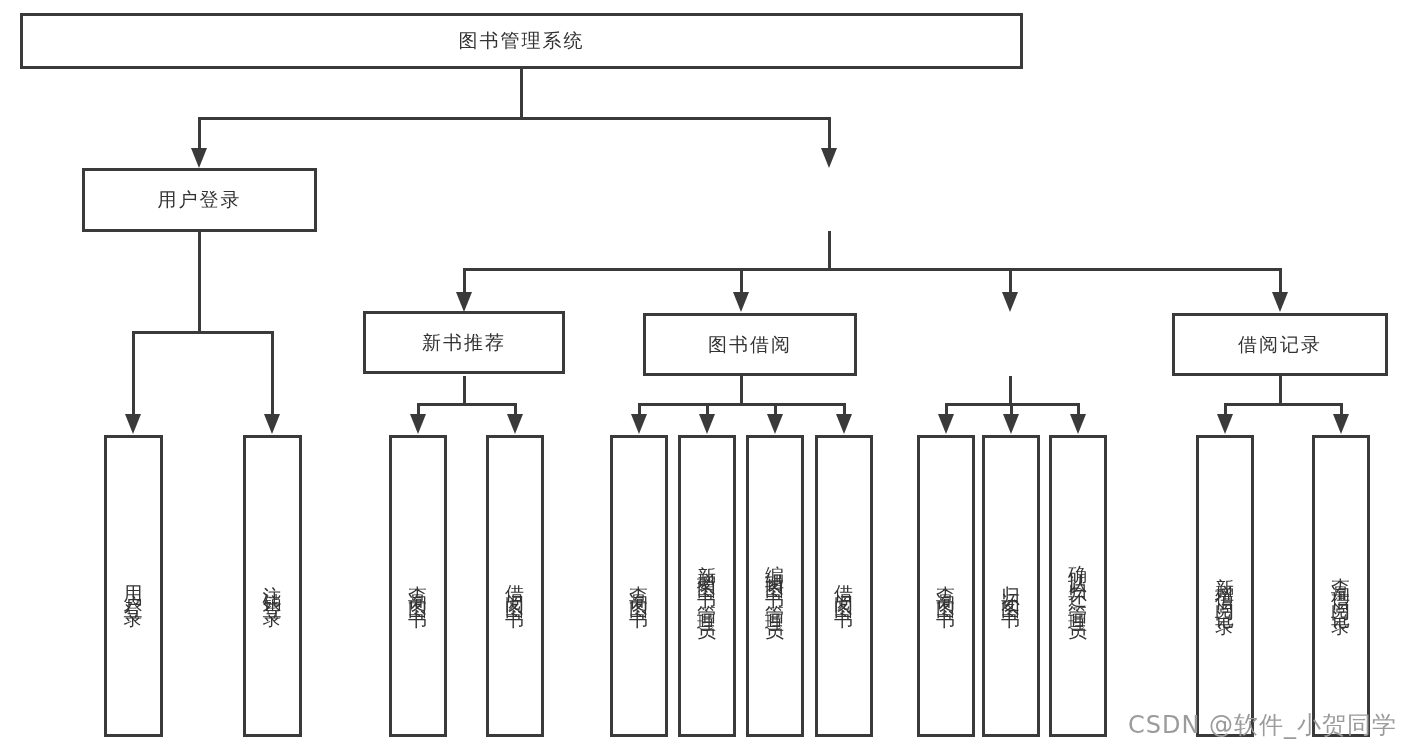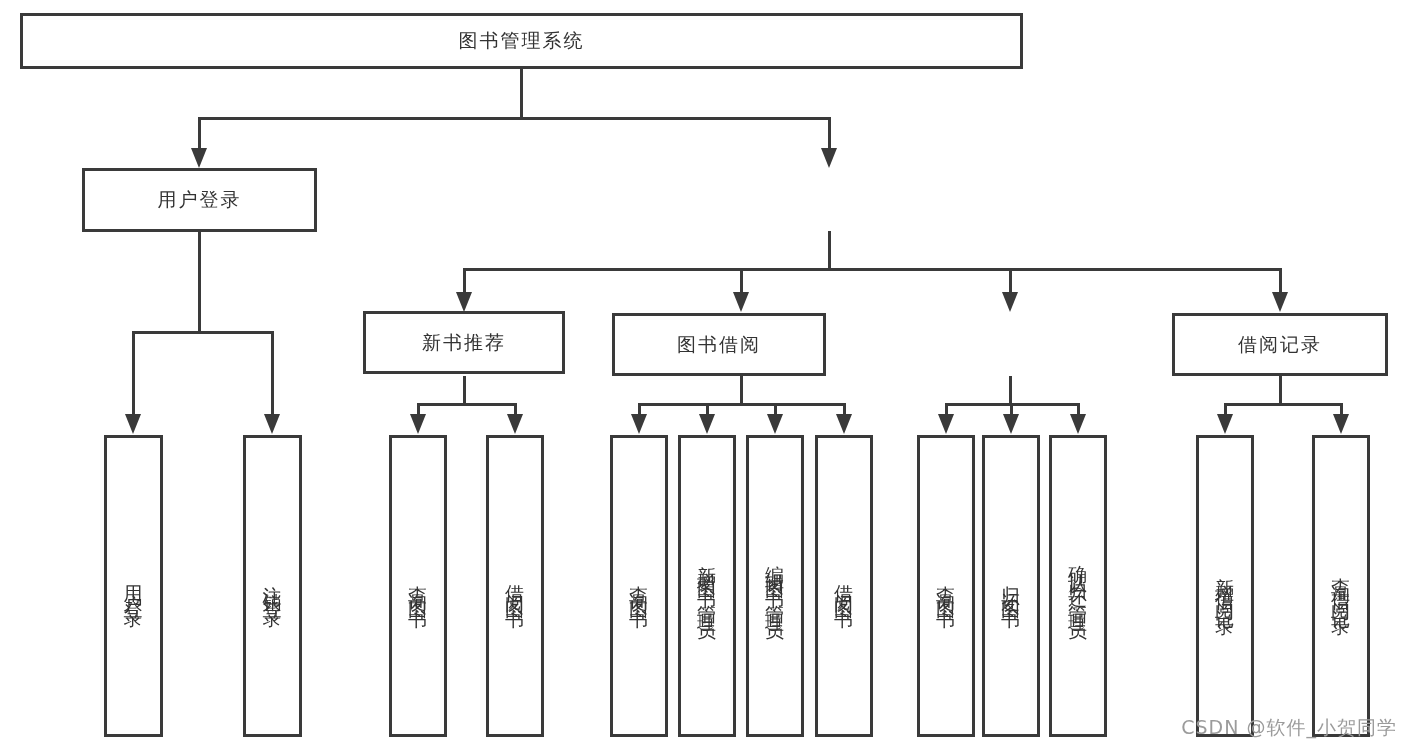--- a/index.html
+++ b/index.html
@@ -44,21 +44,21 @@
     width: 0; height: 0;
     border-left: 8px solid transparent;
     border-right: 8px solid transparent;
     border-top: 20px solid #3a3a3a;
     z-index: 1;
   }
   .watermark {
     position: absolute;
     right: 8px;
     bottom: 6px;
-    font-size: 19px;
+    font-size: 24px;
     letter-spacing: 1px;
     color: #9b9b9b;
     z-index: 5;
     white-space: nowrap;
   }
 </style>
 </head>
 <body>
 
 <div class="canvas">
@@ -99,21 +99,21 @@
   <div class="vl" style="left:740px; top:268px; height:26px;"></div>
   <div class="ah" style="left:733px; top:292px;"></div>
   <div class="vl" style="left:1009px; top:268px; height:26px;"></div>
   <div class="ah" style="left:1002px; top:292px;"></div>
   <div class="vl" style="left:1279px; top:268px; height:26px;"></div>
   <div class="ah" style="left:1272px; top:292px;"></div>
 
   <div class="box" style="left:363px; top:311px; width:202px; height:63px;">
     <span class="lbl">新书推荐</span>
   </div>
-  <div class="box" style="left:612px; top:313px; width:214px; height:63px;text-align:center;">
+  <div class="box" style="left:643px; top:313px; width:214px; height:63px;text-align:center;">
     <span class="lbl">图书借阅</span>
   </div>
   <div class="box" style="left:1172px; top:313px; width:216px; height:63px;">
     <span class="lbl">借阅记录</span>
   </div>
 
   <div class="vl" style="left:463px; top:376px; height:30px;"></div>
   <div class="hl" style="left:417px; top:403px; width:100px;"></div>
   <div class="vl" style="left:417px; top:403px; height:14px;"></div>
   <div class="ah" style="left:410px; top:414px;"></div>

